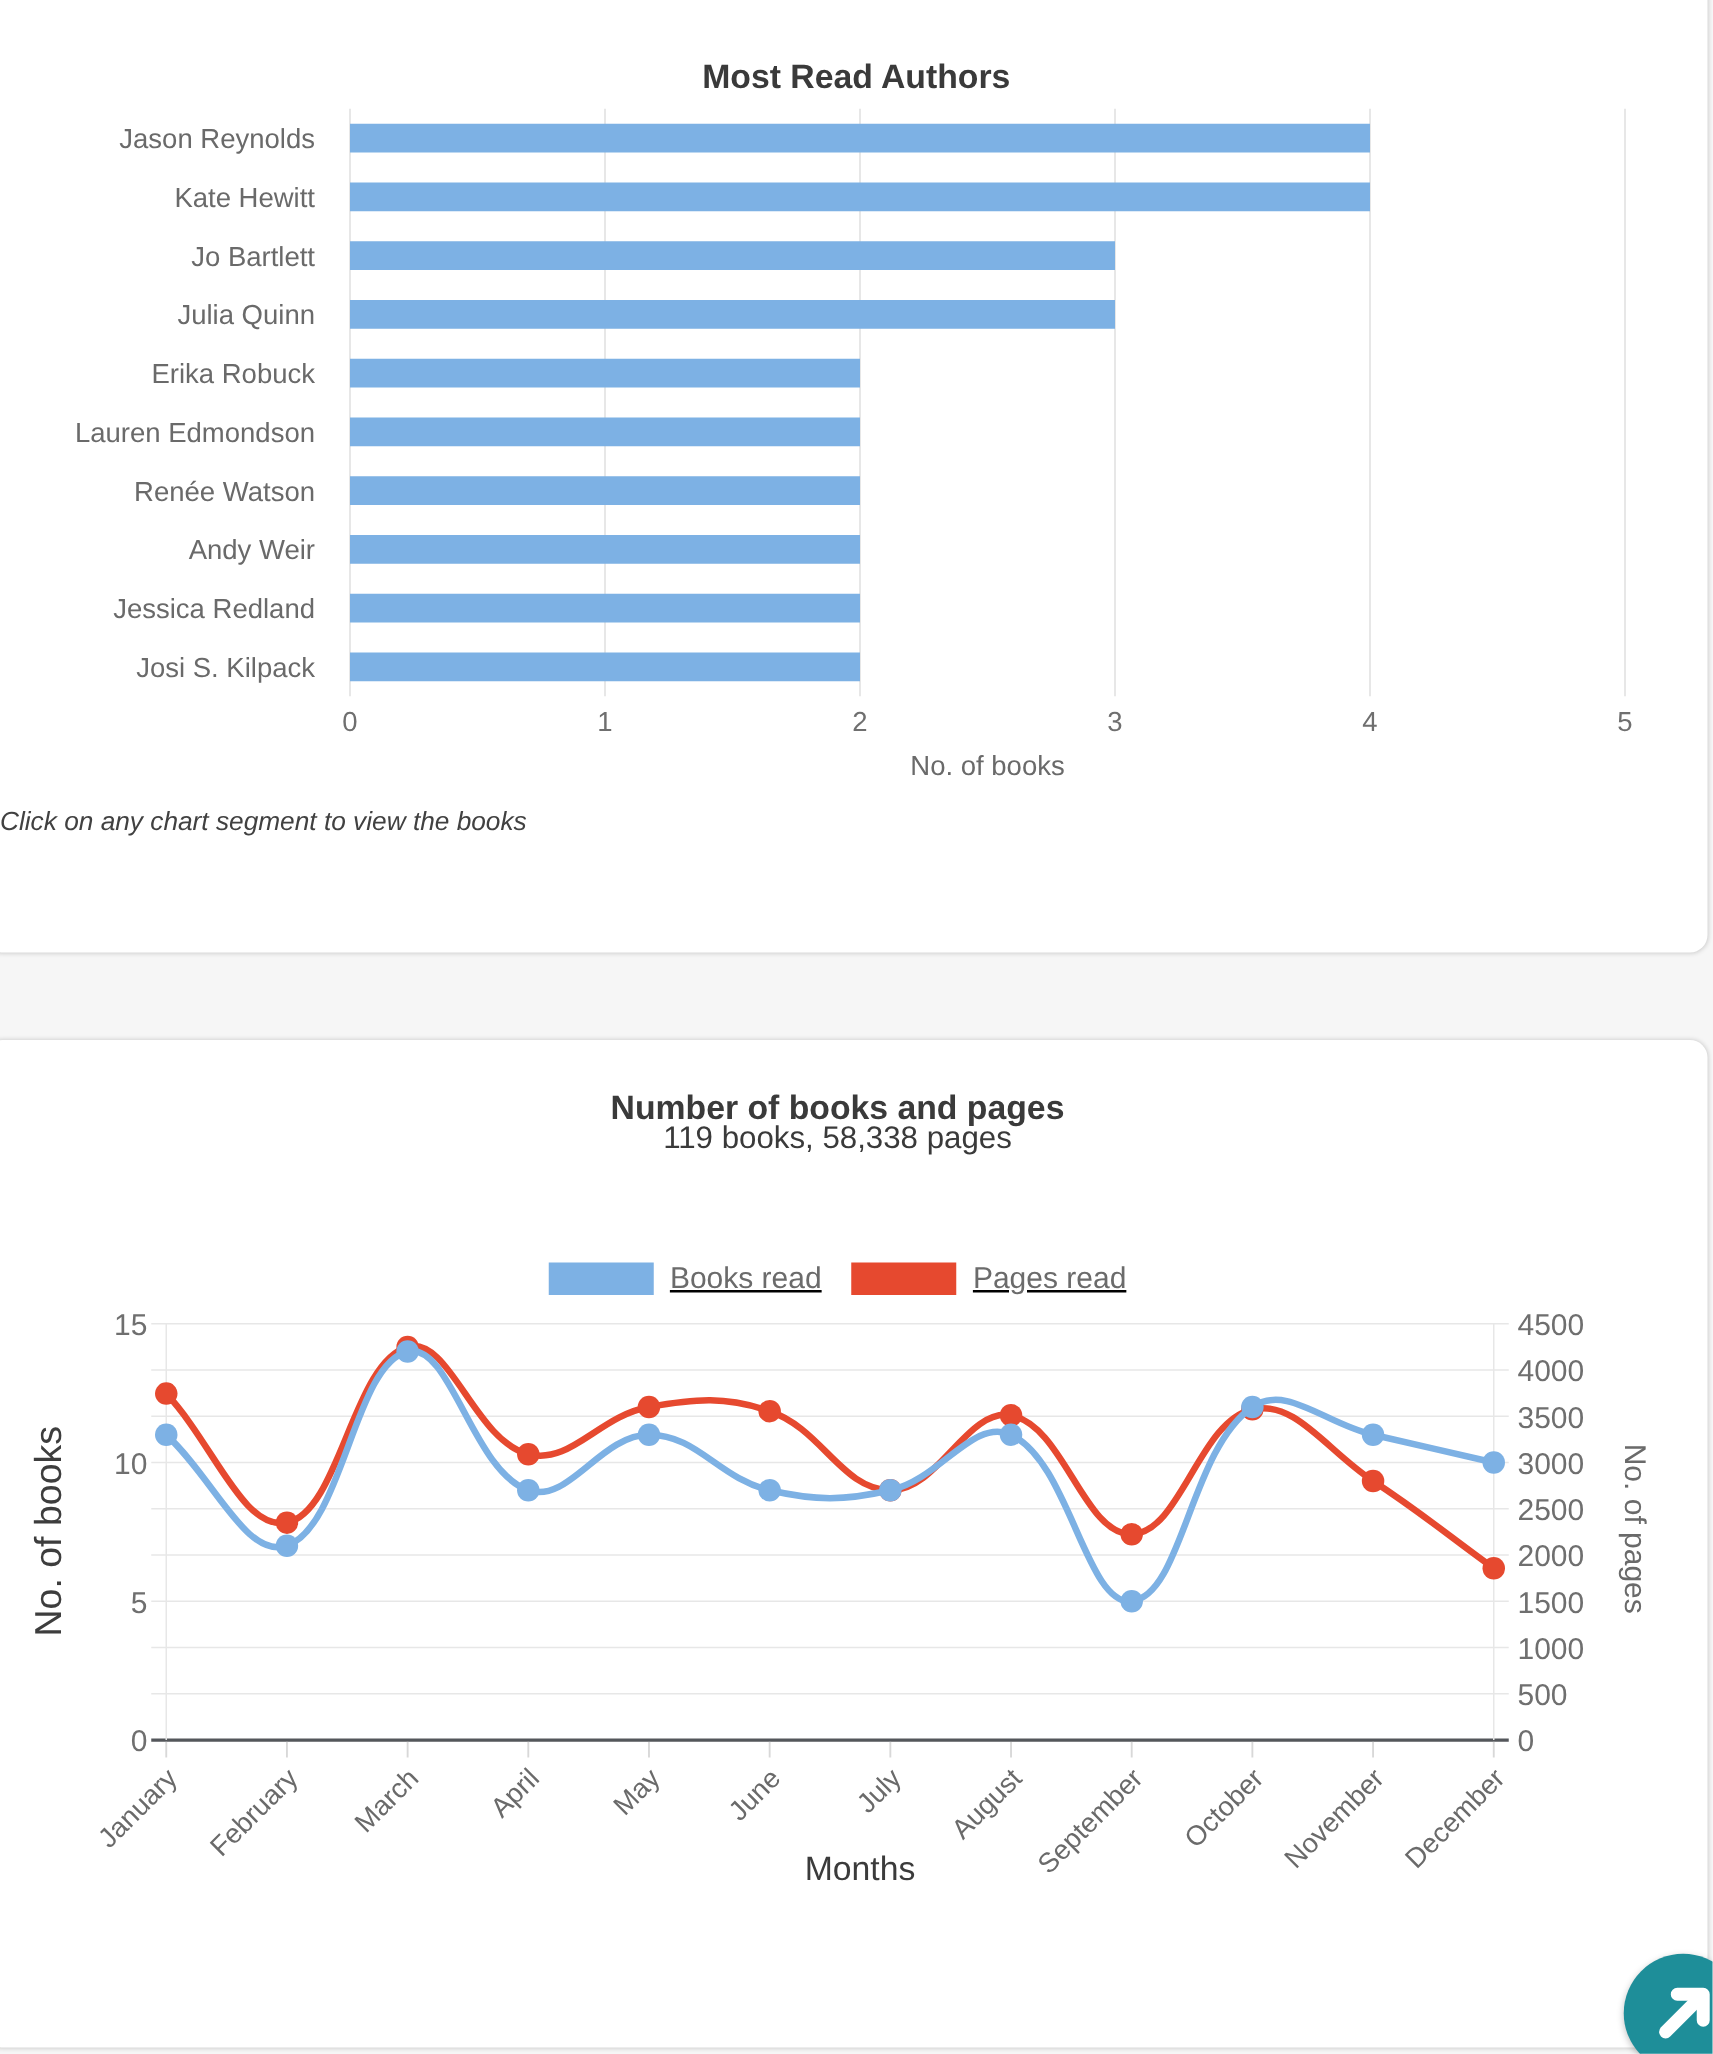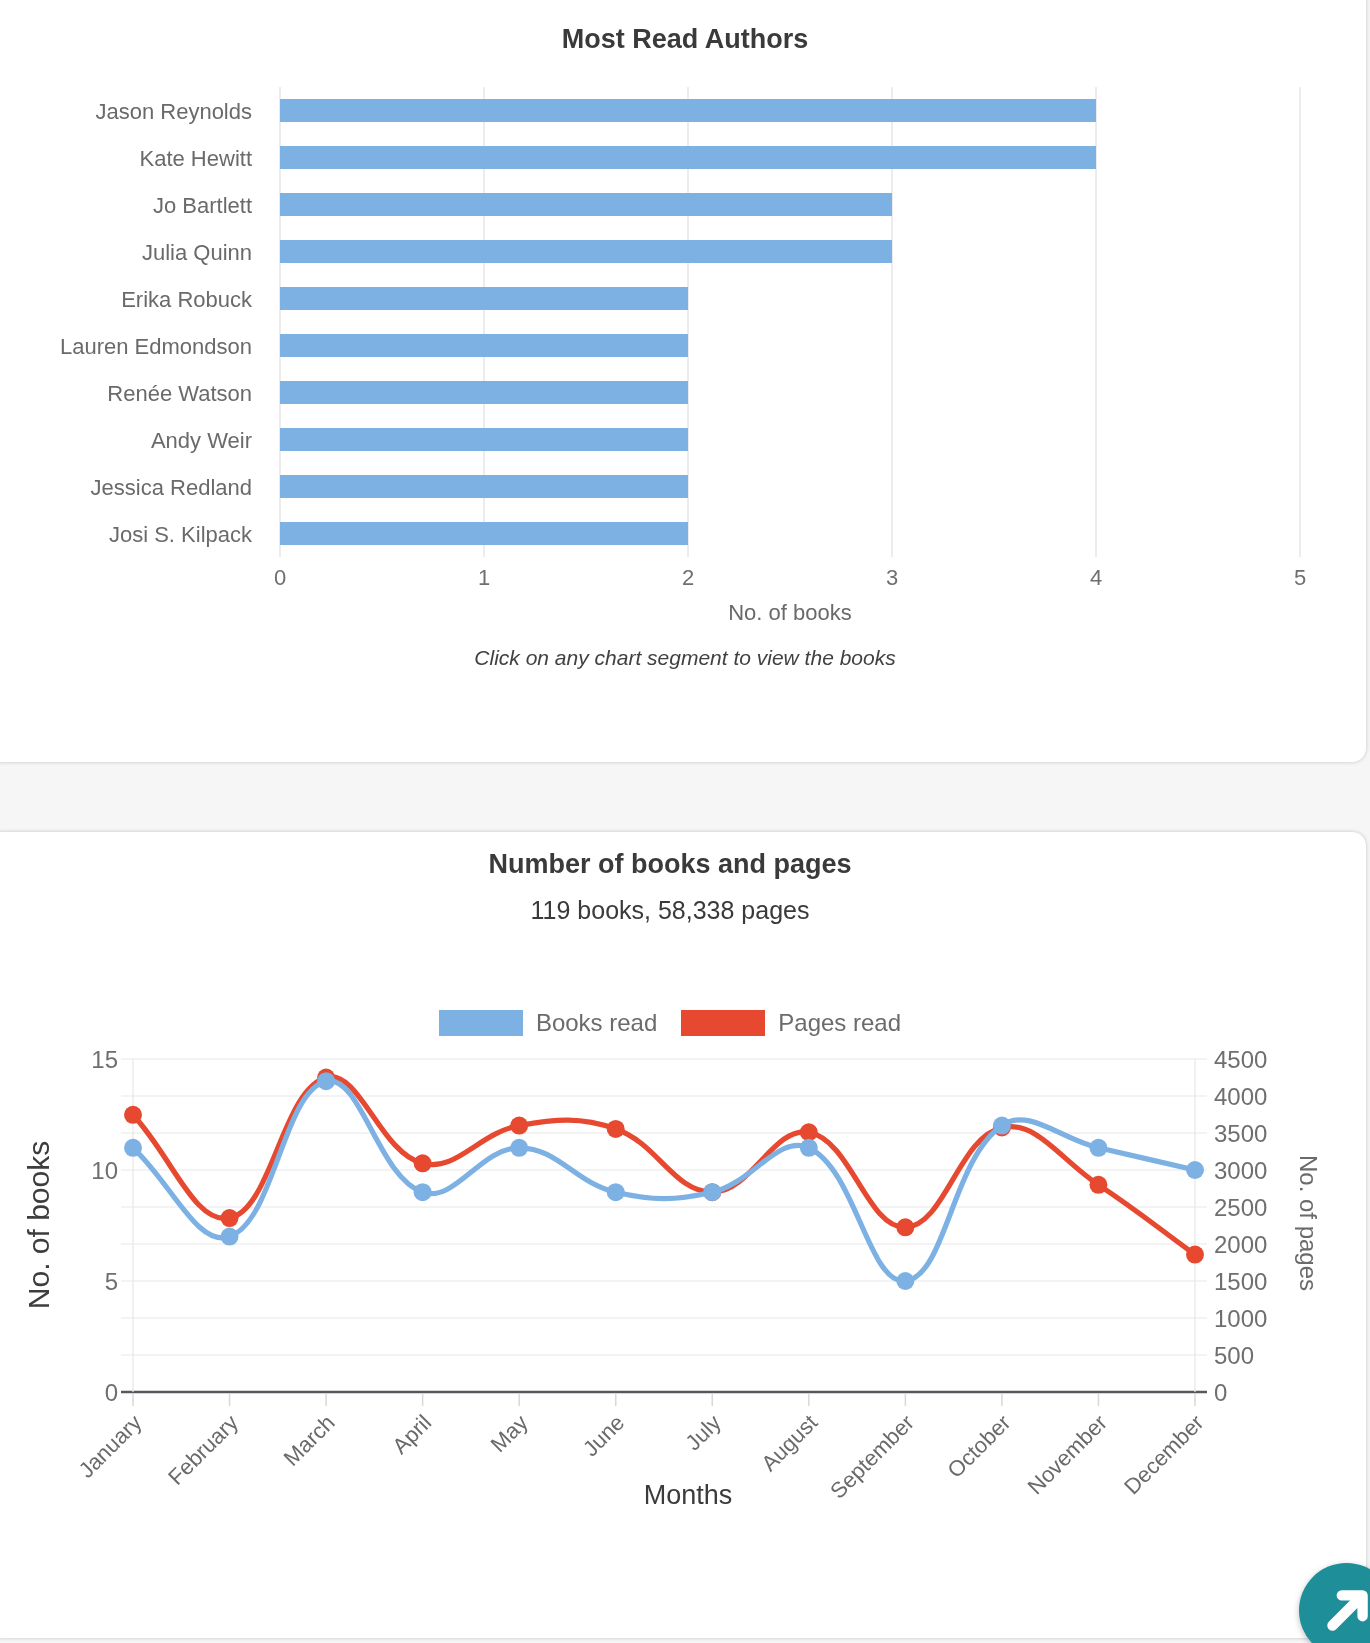--- a/index.html
+++ b/index.html
@@ -10,28 +10,28 @@
   }
   .card{
     position:absolute;left:-12px;width:1378px;background:#ffffff;
     border-radius:14px;box-shadow:0 0 4px rgba(0,0,0,.20);
   }
   .card1{top:-16px;height:778px;}
   .card2{top:832px;height:806px;}
   #chart-layer{position:absolute;left:0;top:0;z-index:5;pointer-events:none;}
   #chart-layer text{font-family:"Liberation Sans","DejaVu Sans",sans-serif;}
   .overlay{position:absolute;z-index:6;}
-  .title{left:0;width:1370px;text-align:center;font-size:27px;font-weight:700;color:#3a3a3a;}
+  .title{left:0;width:1370px;text-align:center;font-size:27px;font-weight:700;color:#3a3a3a;margin-top:22px;}
   .t1{top:24px;}
   .t2{top:849px;left:0;width:1340px;}
   .subtitle{top:896px;left:0;width:1340px;text-align:center;font-size:25px;color:#3a3a3a;font-weight:400;}
   .subtitle .b{font-weight:400;}
-  .note{top:646px;left:0;width:1370px;text-align:center;font-style:italic;font-size:21px;color:#414141;}
+  .note{top:646px;left:0;width:1370px;font-style:italic;font-size:21px;color:#414141;}
   .legend{top:1009px;left:0;width:1340px;display:flex;justify-content:center;align-items:center;gap:24px;}
-  .legend-item{display:flex;align-items:center;gap:13px;cursor:pointer;}
+  .legend-item{display:flex;align-items:center;gap:13px;cursor:pointer;text-decoration:underline;}
   .swatch{display:inline-block;width:84px;height:26px;}
   .legend-label{font-size:24px;color:#6b6b6b;}
   .months{top:1480px;left:0;width:1328px;text-align:center;font-size:27px;color:#3b3b3b;margin-left:24px;}
   .fab{
     position:absolute;left:1299px;top:1563px;width:95px;height:95px;border-radius:50%;
     z-index:10;display:flex;align-items:center;justify-content:center;cursor:pointer;
     box-shadow:0 2px 6px rgba(0,0,0,.25);
   }
 </style>
 </head>

